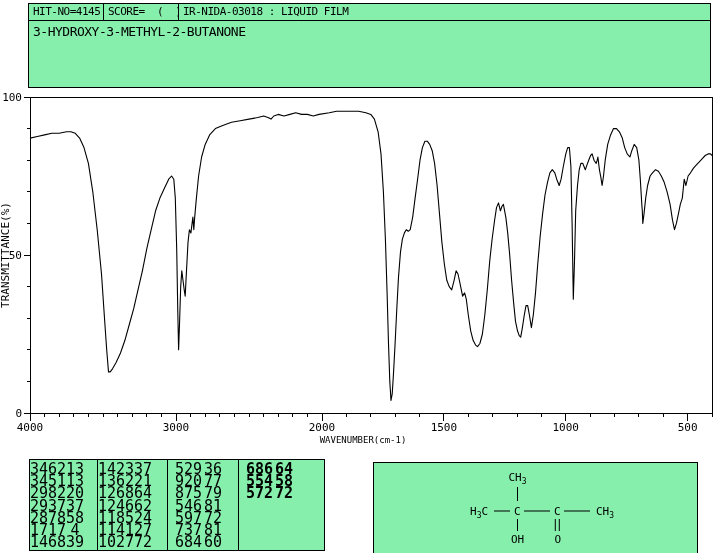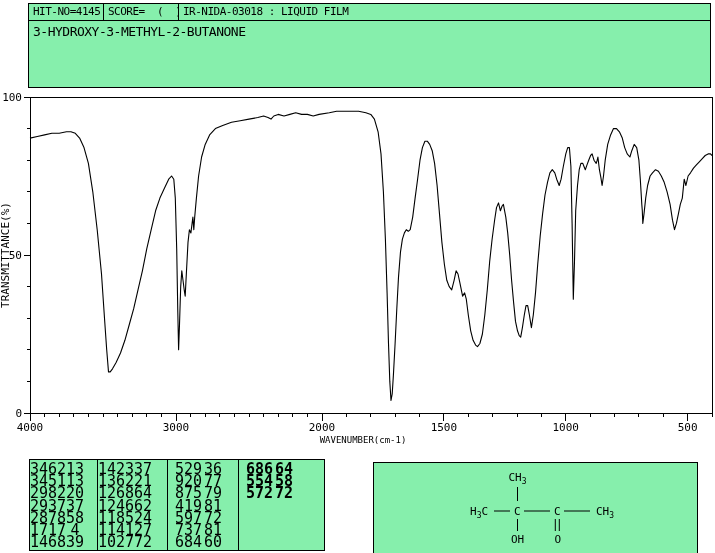--- a/index.html
+++ b/index.html
@@ -173,21 +173,21 @@
       </div>
       <div class="prow">
         <span class="wn">920</span>
         <span class="iv">77</span>
       </div>
       <div class="prow">
         <span class="wn">875</span>
         <span class="iv">79</span>
       </div>
       <div class="prow">
-        <span class="wn">419</span>
+        <span class="wn">546</span>
         <span class="iv">81</span>
       </div>
       <div class="prow">
         <span class="wn">597</span>
         <span class="iv">72</span>
       </div>
       <div class="prow">
         <span class="wn">737</span>
         <span class="iv">81</span>
       </div>

